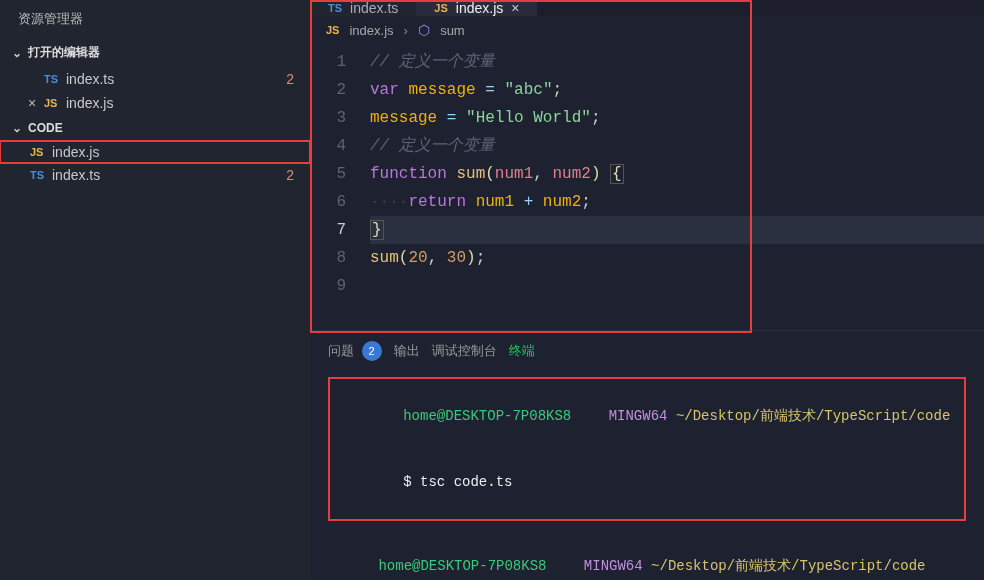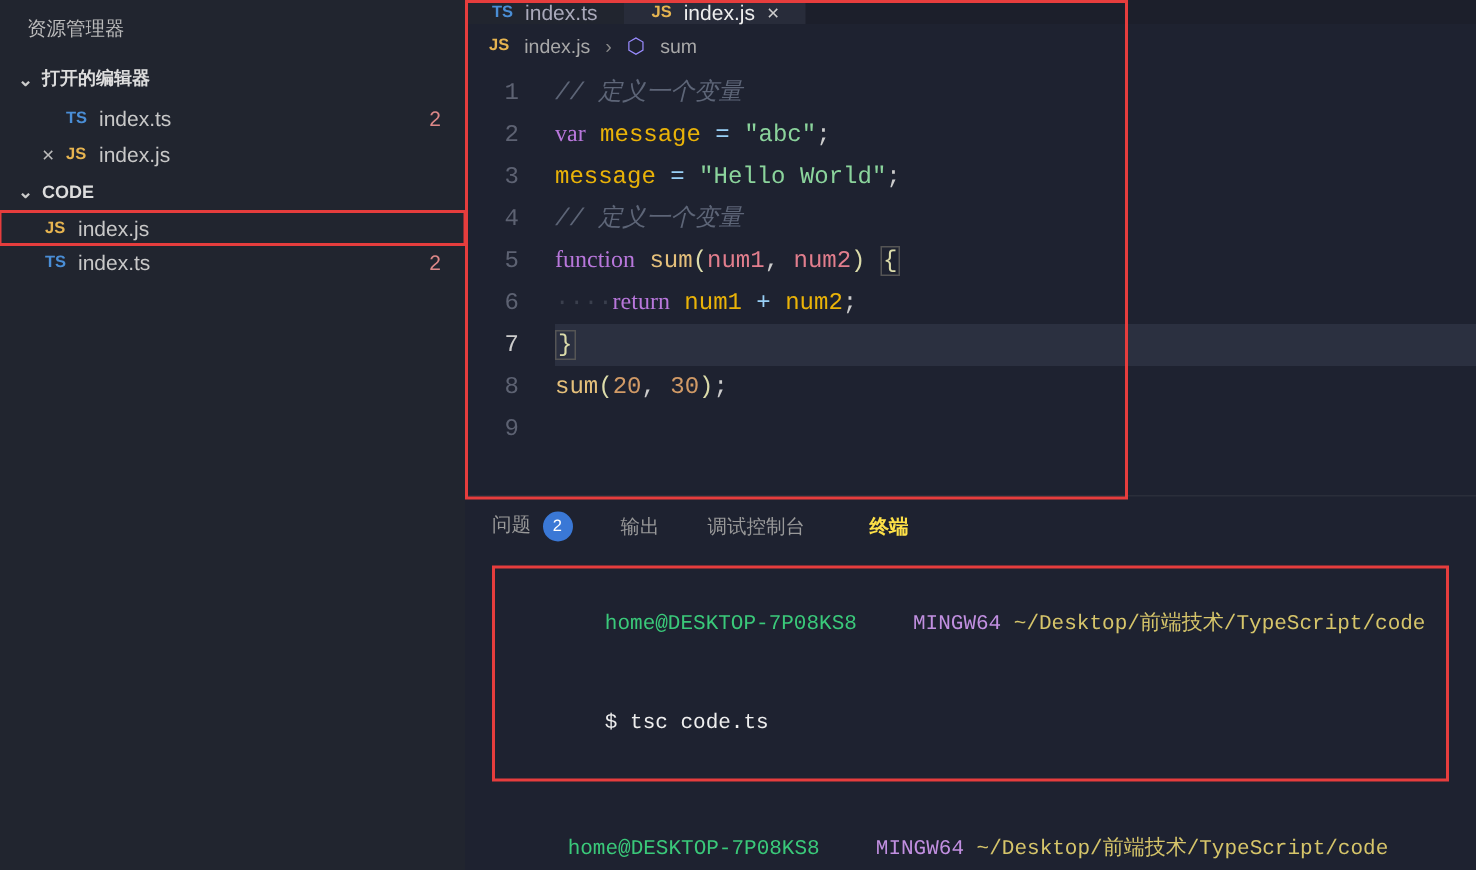--- a/index.html
+++ b/index.html
@@ -86,40 +86,40 @@
 .gutter {
   width: 60px; text-align: right;
   color: #5d6272;
   padding-right: 24px;
 }
 .gutter .cur { color: #ccc; }
 .code { flex: 1; }
 .code-line { white-space: pre; }
 .code-line.cur { background: #2b3040; }
 .tk-comment { color: #5d6577; font-style: italic; }
-.tk-kw { color: #b877db; font-family: Liberation Serif, serif; }
+.tk-kw { color: #b877db; }
 .tk-var { color: #eab308; }
 .tk-str { color: #8bd49c; }
 .tk-op { color: #99d0f7; }
 .tk-fn { color: #e5c07b; }
 .tk-pm { color: #e27e8d; }
 .tk-num { color: #d19a66; }
 .tk-br { color: #dcdcaa; }
 .tk-br-hl { border: 1px solid #555; padding: 0 1px; }
 .ws { color: #3a3f4d; }
 
 .panel-tabs {
-  display: flex; align-items: center; gap: 32px;
+  display: flex; align-items: center; gap: 12px;
   padding: 10px 18px;
   color: #999; font-size: 13px;
   border-top: 1px solid #2a2e3a;
   margin-top: 26px;
 }
 .panel-tabs .ptab { cursor: pointer; }
-.panel-tabs .ptab.active { color: #fde047; font-weight: 700; margin-left: 11px; }
+.panel-tabs .ptab.active { color: #22c55e; font-weight: 400; }
 .badge {
   display: inline-flex; align-items: center; justify-content: center;
   width: 20px; height: 20px; border-radius: 10px;
   background: #3a78d6; color: #fff; font-size: 11px; margin-left: 4px;
 }
 
 .terminal {
   font-family: Consolas, "Courier New", monospace;
   font-size: 14px; line-height: 22px;
   padding: 6px 18px 10px 18px;

